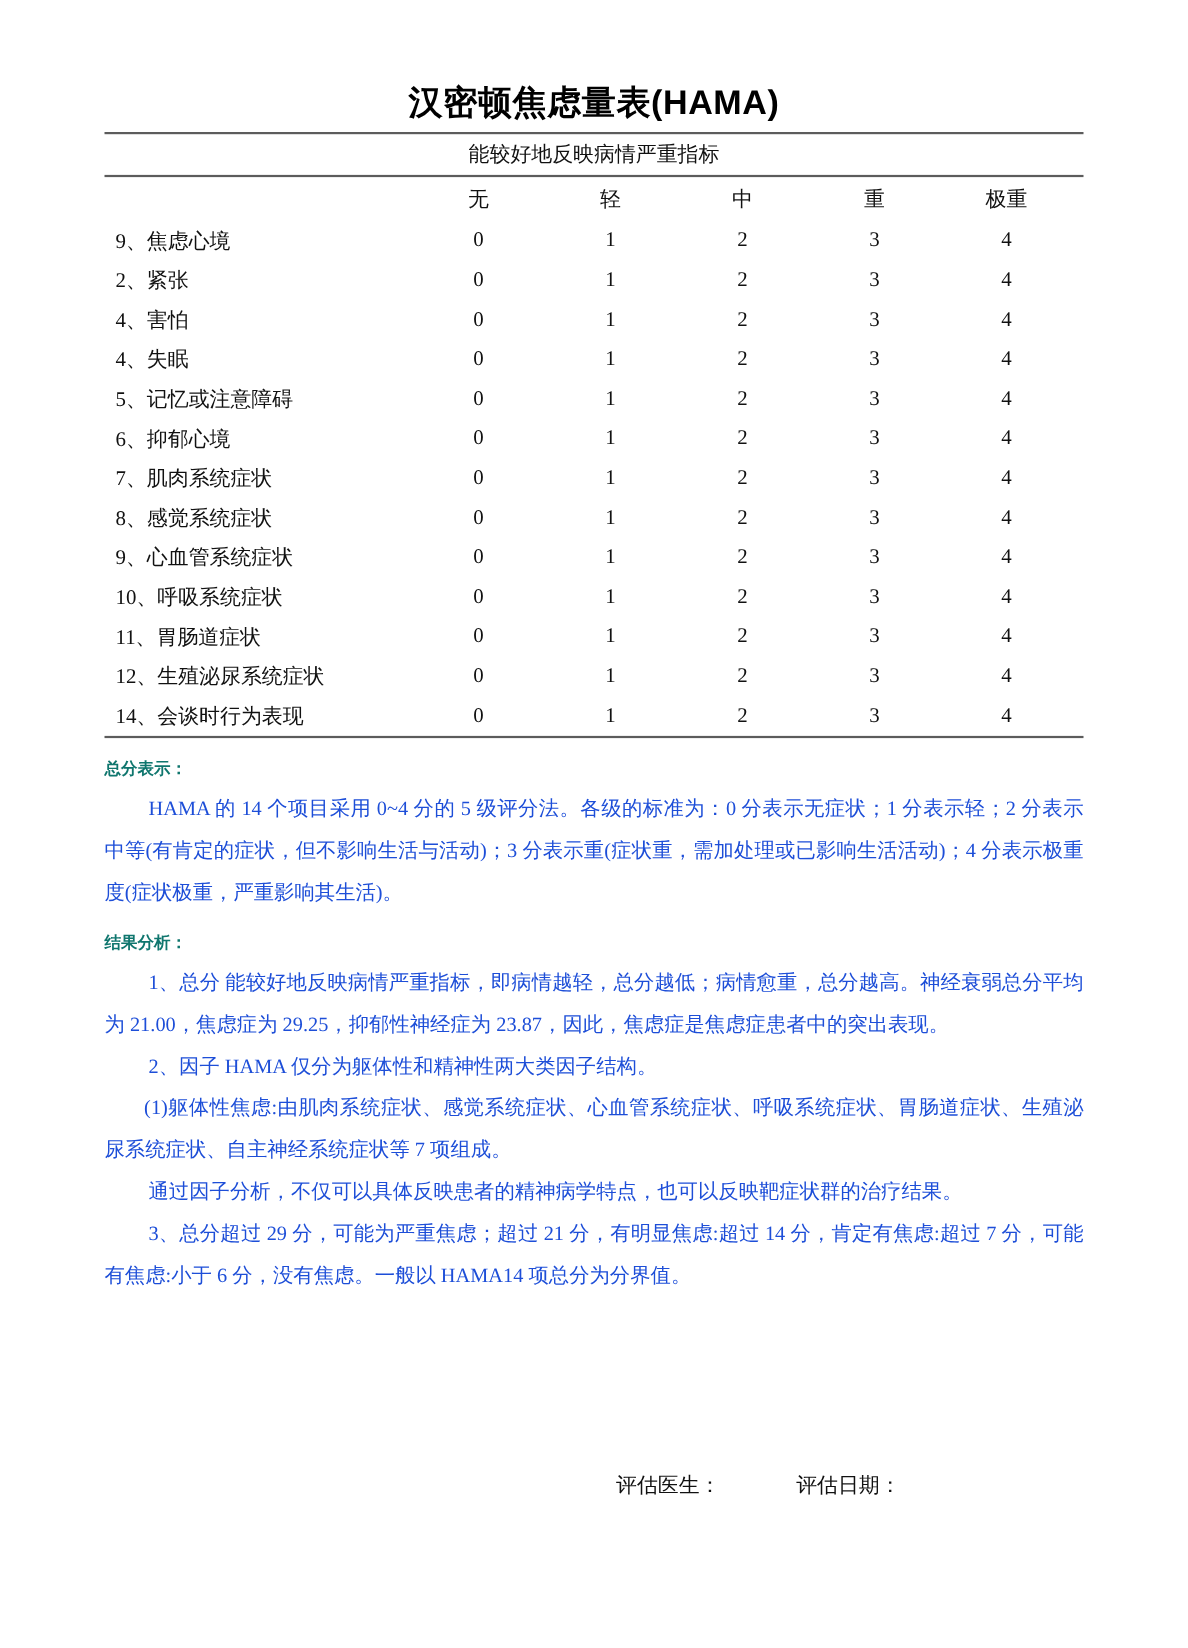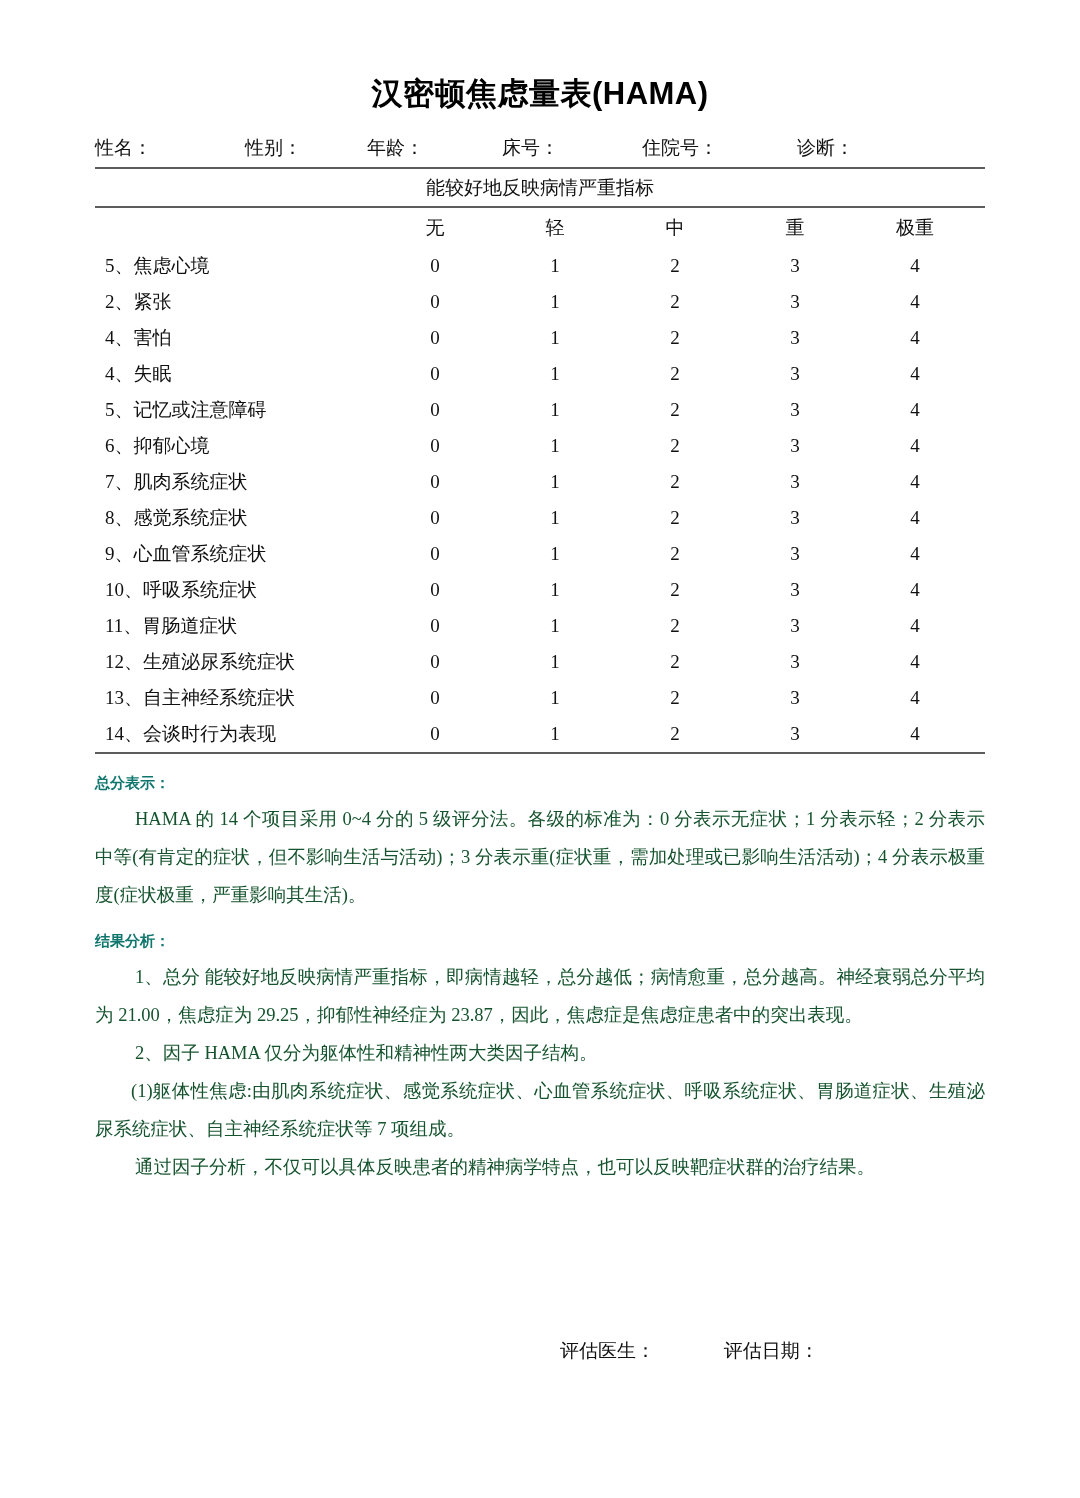--- a/index.html
+++ b/index.html
@@ -128,21 +128,21 @@
   .sec-head.total { padding-top: 12px; }
   .sec-head.result { padding-top: 10px; }
 
   
   .para {
     margin: 0 95px 0 95px;
     font-size: 18.5px;
     line-height: 38px;
     text-align: justify;
     text-justify: inter-ideograph;
-    color: #14532d;
+    color: #1d4ed8;
   }
   .para.indent { text-indent: 40px; }
   .para.indent-sm { text-indent: 36px; }
 
   
   .footer {
     position: absolute;
     left: 95px;
     right: 95px;
     top: 1338px;
@@ -159,28 +159,20 @@
     margin-left: 64px;
   }
 </style>
 </head>
 <body>
 
 <div class="page">
 
   <h1 class="doc-title">汉密顿焦虑量表(HAMA)</h1>
 
-  <div class="field-row">
-    <span class="fld fld-name">性名：</span>
-    <span class="fld fld-sex">性别：</span>
-    <span class="fld fld-age">年龄：</span>
-    <span class="fld fld-bed">床号：</span>
-    <span class="fld fld-hosp">住院号：</span>
-    <span class="fld fld-diag">诊断：</span>
-  </div>
 
   <div class="rule r1"></div>
 
   <div class="instruction">能较好地反映病情严重指标</div>
 
   <div class="rule r2"></div>
 
   <table class="score-table">
     <colgroup>
       <col class="c-item">
@@ -195,21 +187,21 @@
         <th class="hdr-item"></th>
         <th class="hdr-lvl">无</th>
         <th class="hdr-lvl">轻</th>
         <th class="hdr-lvl">中</th>
         <th class="hdr-lvl">重</th>
         <th class="hdr-lvl">极重</th>
       </tr>
     </thead>
     <tbody id="score-table-body">
         <tr>
-          <td class="item-label">5、焦虑心境</td>
+          <td class="item-label">9、焦虑心境</td>
           <td class="score-cell">0</td>
           <td class="score-cell">1</td>
           <td class="score-cell">2</td>
           <td class="score-cell">3</td>
           <td class="score-cell">4</td>
         </tr>
         <tr>
           <td class="item-label">2、紧张</td>
           <td class="score-cell">0</td>
           <td class="score-cell">1</td>
@@ -284,28 +276,20 @@
         <tr>
           <td class="item-label">11、胃肠道症状</td>
           <td class="score-cell">0</td>
           <td class="score-cell">1</td>
           <td class="score-cell">2</td>
           <td class="score-cell">3</td>
           <td class="score-cell">4</td>
         </tr>
         <tr>
           <td class="item-label">12、生殖泌尿系统症状</td>
-          <td class="score-cell">0</td>
-          <td class="score-cell">1</td>
-          <td class="score-cell">2</td>
-          <td class="score-cell">3</td>
-          <td class="score-cell">4</td>
-        </tr>
-        <tr>
-          <td class="item-label">13、自主神经系统症状</td>
           <td class="score-cell">0</td>
           <td class="score-cell">1</td>
           <td class="score-cell">2</td>
           <td class="score-cell">3</td>
           <td class="score-cell">4</td>
         </tr>
         <tr>
           <td class="item-label">14、会谈时行为表现</td>
           <td class="score-cell">0</td>
           <td class="score-cell">1</td>
@@ -319,19 +303,20 @@
   <div class="rule r3"></div>
 
   <div class="sec-head total">总分表示：</div>
   <p class="para indent">HAMA 的 14 个项目采用 0~4 分的 5 级评分法。各级的标准为：0 分表示无症状；1 分表示轻；2 分表示中等(有肯定的症状，但不影响生活与活动)；3 分表示重(症状重，需加处理或已影响生活活动)；4 分表示极重度(症状极重，严重影响其生活)。</p>
 
   <div class="sec-head result">结果分析：</div>
   <p class="para indent">1、总分 能较好地反映病情严重指标，即病情越轻，总分越低；病情愈重，总分越高。神经衰弱总分平均为 21.00，焦虑症为 29.25，抑郁性神经症为 23.87，因此，焦虑症是焦虑症患者中的突出表现。</p>
   <p class="para indent">2、因子 HAMA 仅分为躯体性和精神性两大类因子结构。</p>
   <p class="para indent-sm">(1)躯体性焦虑:由肌肉系统症状、感觉系统症状、心血管系统症状、呼吸系统症状、胃肠道症状、生殖泌尿系统症状、自主神经系统症状等 7 项组成。</p>
   <p class="para indent">通过因子分析，不仅可以具体反映患者的精神病学特点，也可以反映靶症状群的治疗结果。</p>
+  <p class="para indent">3、总分超过 29 分，可能为严重焦虑；超过 21 分，有明显焦虑:超过 14 分，肯定有焦虑:超过 7 分，可能有焦虑:小于 6 分，没有焦虑。一般以 HAMA14 项总分为分界值。</p>
 
   <div class="footer">
     <span class="sig">评估医生：</span>
     <span class="date">评估日期：</span>
   </div>
 
 </div>
 
 </body></html>

